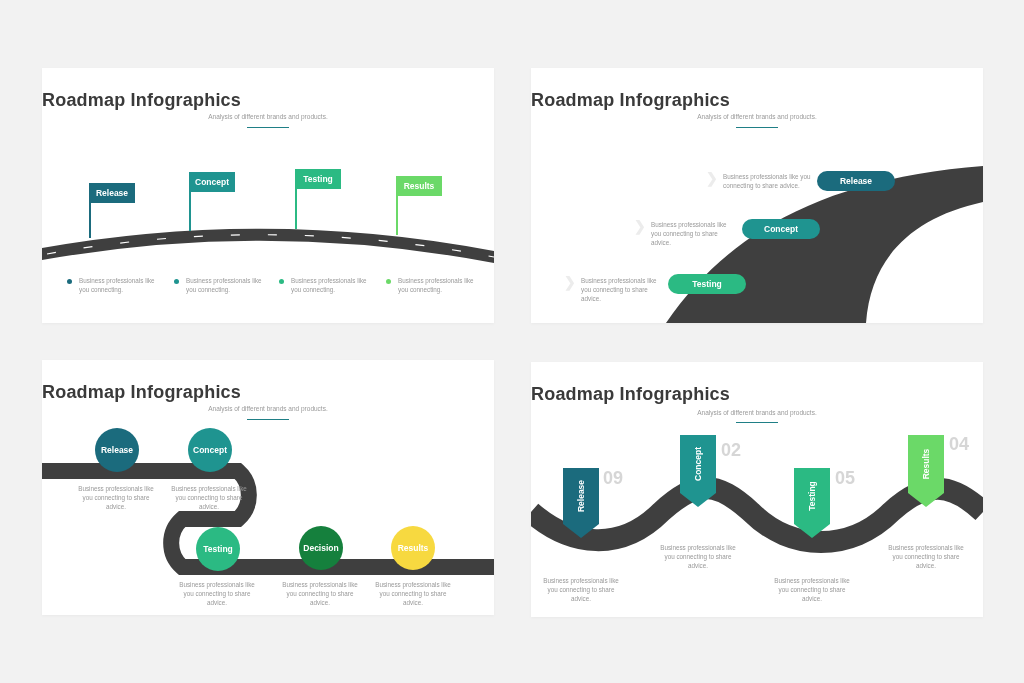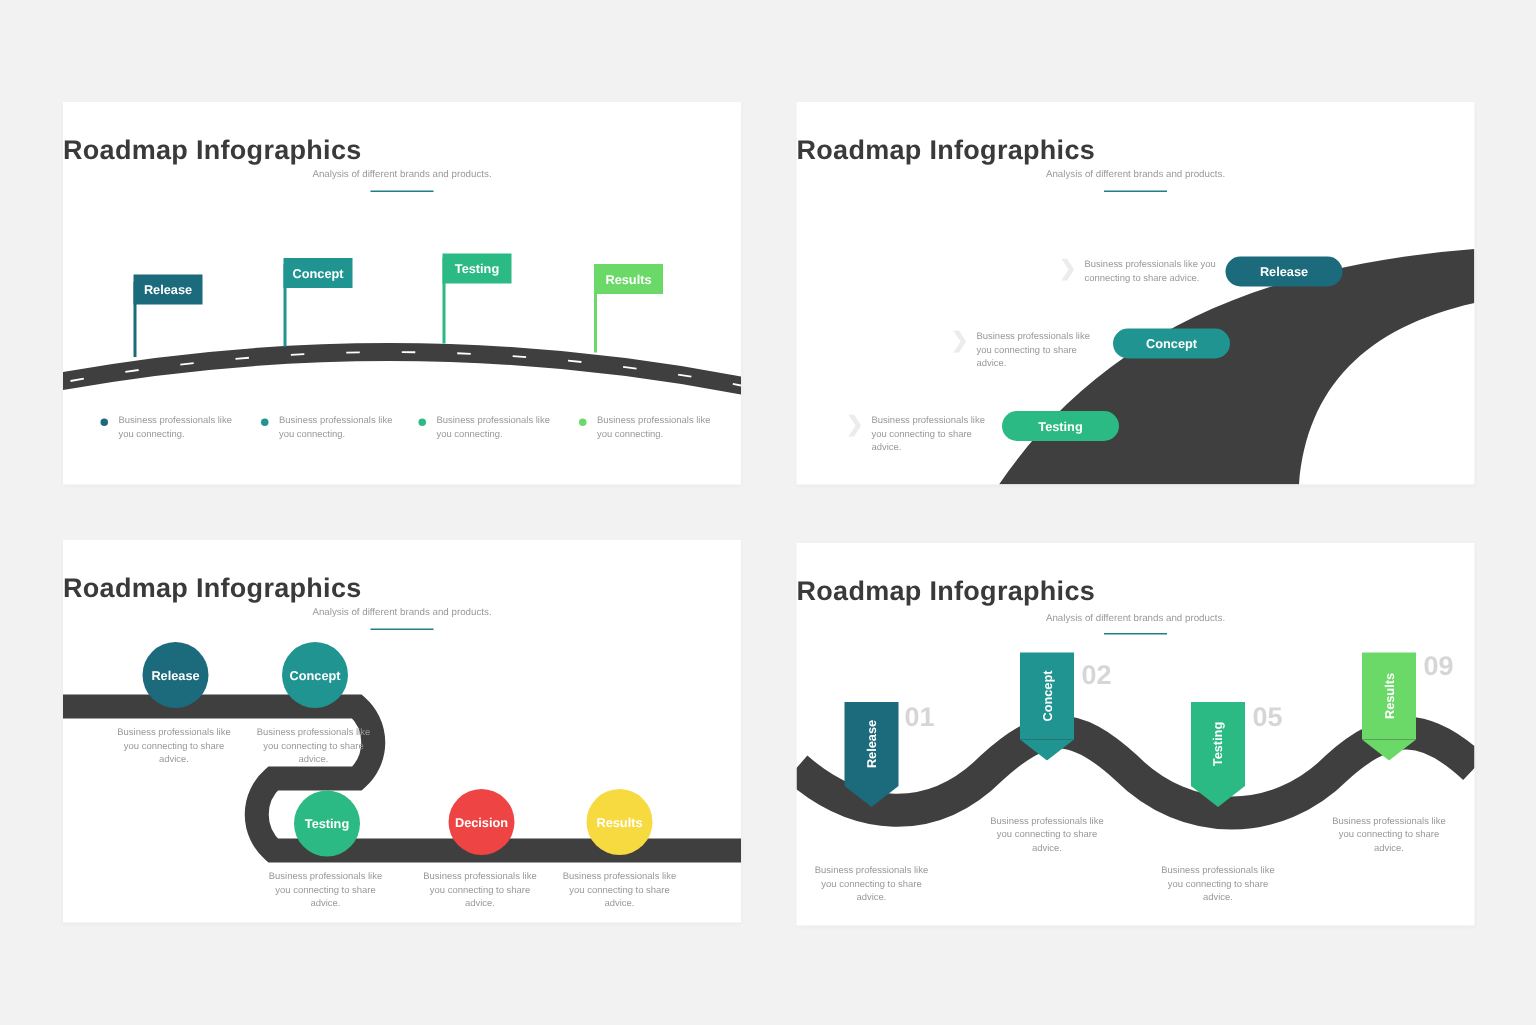--- a/index.html
+++ b/index.html
@@ -80,42 +80,42 @@
   <div class="rule" style="top:59px"></div>
   <svg width="452" height="255">
     <path d="M0,111 L196,111 A32,32 0 0 1 196,159 L140,159 A32,32 0 0 0 140,207 L452,207" stroke="#3f3f3f" stroke-width="16" fill="none"></path>
   </svg>
   <div class="bubble" style="left:53px;top:68px;background:#1b6b7d">Release</div>
   <div class="ctext" style="left:34px;top:124px">Business professionals like you connecting to share advice.</div>
   <div class="bubble" style="left:146px;top:68px;background:#1f9490">Concept</div>
   <div class="ctext" style="left:127px;top:124px">Business professionals like you connecting to share advice.</div>
   <div class="bubble" style="left:154px;top:167px;background:#2bba83">Testing</div>
   <div class="ctext" style="left:135px;top:220px">Business professionals like you connecting to share advice.</div>
-  <div class="bubble" style="left:257px;top:166px;background:#ef4444">Decision</div>
+  <div class="bubble" style="left:257px;top:166px;background:#15803d">Decision</div>
   <div class="ctext" style="left:238px;top:220px">Business professionals like you connecting to share advice.</div>
   <div class="bubble" style="left:349px;top:166px;background:#f7d940">Results</div>
   <div class="ctext" style="left:331px;top:220px">Business professionals like you connecting to share advice.</div>
 </div>
 
 <div class="slide" id="s4">
   <div class="title" style="top:22px">Roadmap Infographics</div>
   <div class="subtitle" style="top:47px">Analysis of different brands and products.</div>
   <div class="rule" style="top:60px"></div>
   <svg width="452" height="255">
     <path d="M0,150 C40,185 90,190 130,150 C165,118 185,118 220,150 C260,190 320,190 360,150 C395,118 420,120 452,150" stroke="#3f3f3f" stroke-width="22" fill="none"></path>
   </svg>
   <div class="marker" style="left:32px;top:106px">
     <div class="body" style="height:56px;background:#1b6b7d">
         <span>Release</span>
       </div>
     <svg width="36" height="14" style="position:relative">
         <polygon points="0,0 36,0 18,14" fill="#1b6b7d"></polygon>
       </svg>
   </div>
-  <div class="num" style="left:72px;top:106px">01</div>
+  <div class="num" style="left:72px;top:106px">09</div>
   <div class="marker" style="left:149px;top:73px">
     <div class="body" style="height:58px;background:#1f9490">
         <span>Concept</span>
       </div>
     <svg width="36" height="14" style="position:relative">
         <polygon points="0,0 36,0 18,14" fill="#1f9490"></polygon>
       </svg>
   </div>
   <div class="num" style="left:190px;top:78px">02</div>
   <div class="marker" style="left:263px;top:106px">
@@ -128,19 +128,19 @@
   </div>
   <div class="num" style="left:304px;top:106px">05</div>
   <div class="marker" style="left:377px;top:73px">
     <div class="body" style="height:58px;background:#6bd968">
         <span>Results</span>
       </div>
     <svg width="36" height="14" style="position:relative">
         <polygon points="0,0 36,0 18,14" fill="#6bd968"></polygon>
       </svg>
   </div>
-  <div class="num" style="left:418px;top:72px">09</div>
+  <div class="num" style="left:418px;top:72px">04</div>
 
   <div class="ctext" style="left:10px;top:214px">Business professionals like you connecting to share advice.</div>
   <div class="ctext" style="left:127px;top:181px">Business professionals like you connecting to share advice.</div>
   <div class="ctext" style="left:241px;top:214px">Business professionals like you connecting to share advice.</div>
   <div class="ctext" style="left:355px;top:181px">Business professionals like you connecting to share advice.</div>
 </div>
 
 </body></html>

